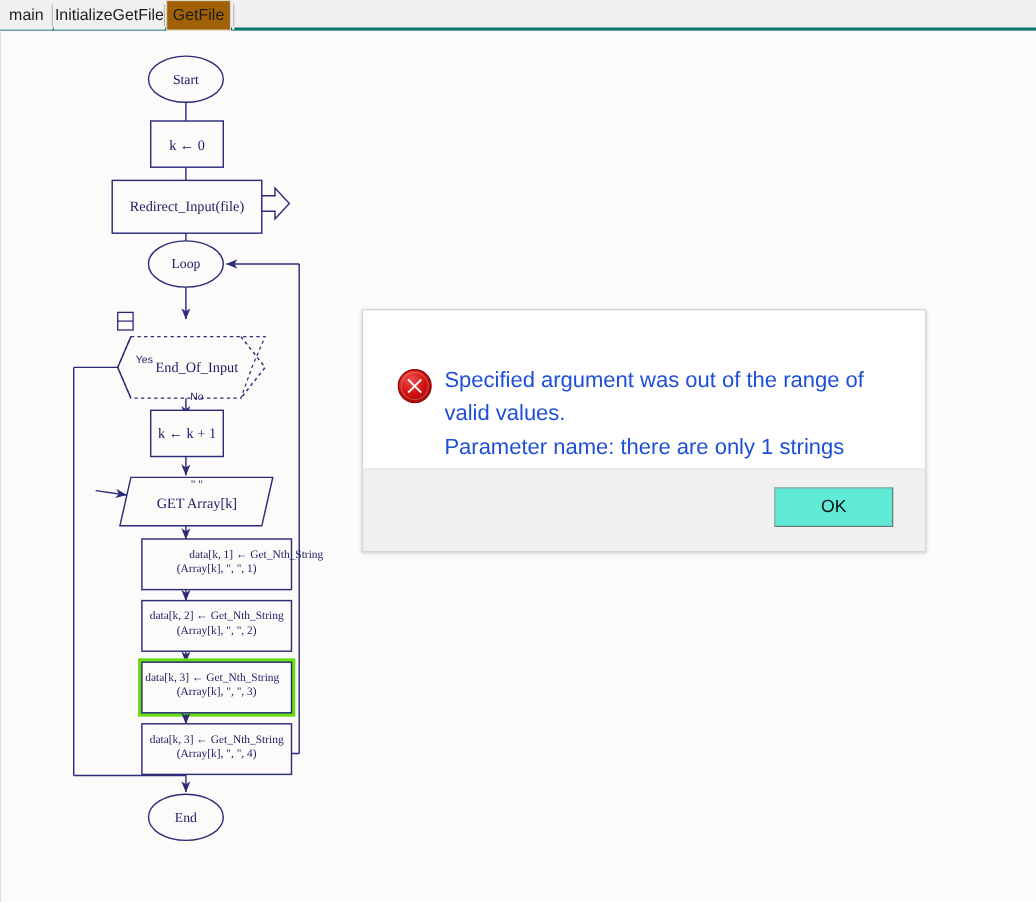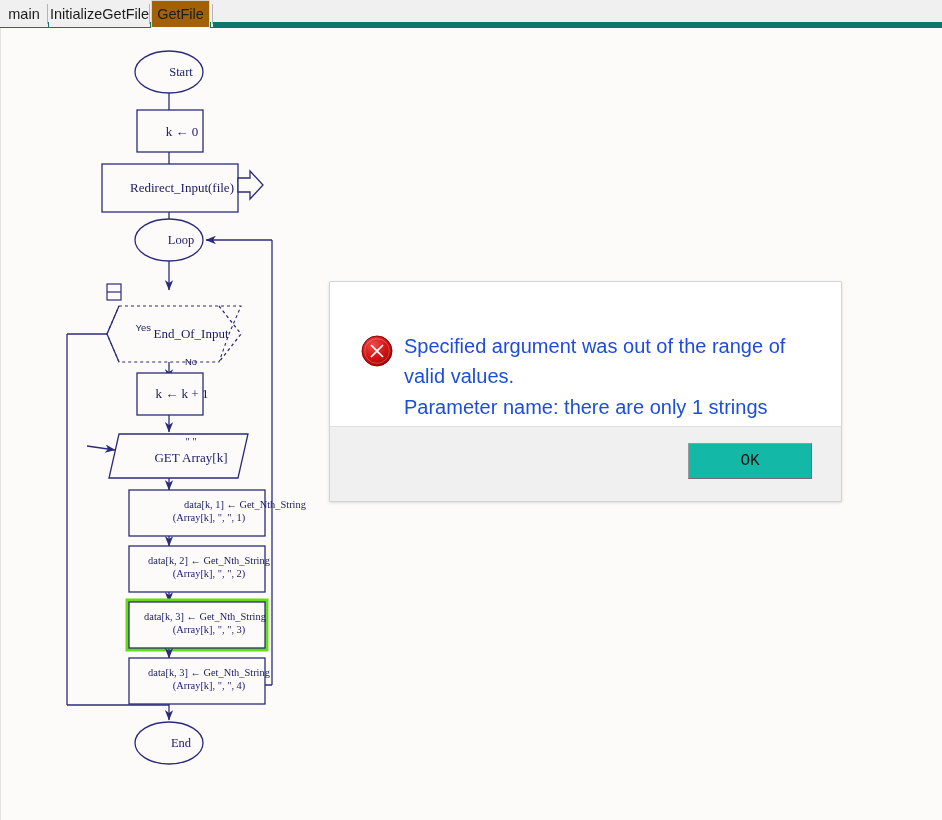--- a/index.html
+++ b/index.html
@@ -8,21 +8,21 @@
     background:#ffffff;
     font-family:"Liberation Sans", sans-serif;
     -webkit-font-smoothing:antialiased;
   }
   #app{position:relative;width:942px;height:820px;background:#ffffff;}
 
   
   .tabstrip{
     position:absolute;left:0;top:0;width:942px;height:28px;
     background:#f0f0f0;
-    border-bottom:6px solid #0f766e;
+    border-bottom:3px solid #0f766e;
     box-sizing:border-box;
   }
   .tab{
     position:absolute;top:0;height:27px;
     display:flex;align-items:center;justify-content:center;
     font-size:14.5px;color:#1c1c1c;
     background:#f0f0f0;
     box-sizing:border-box;
     padding:0 9px;
     white-space:nowrap;
@@ -53,21 +53,20 @@
   .fc-svg{position:absolute;left:0;top:0;width:941px;height:792px;}
 
   .node-label{
     position:absolute;
     font-family:"Liberation Serif", serif;
     color:#1a1a64;
     text-align:center;
     line-height:1.18;
     white-space:pre;
     pointer-events:none;
-    padding-left:12px;
   }
   .lbl-term{font-size:12.5px;}
   .lbl-proc{font-size:13px;}
   .lbl-small{font-size:10.5px;}
   .lbl-code{font-size:10.4px;line-height:1.28;}
   .lbl-yesno{font-size:9.5px;color:#23235f;font-family:"Liberation Sans",sans-serif;}
 
   
   .dialog{
     position:absolute;
@@ -103,27 +102,27 @@
   .dlg-text{
     position:absolute;left:74px;top:5px;right:20px;
     font-size:20px;color:#1d4ed8;line-height:1.52;
     font-family:"Liberation Sans",sans-serif;
   }
   .dlg-footer{
     position:absolute;left:0;right:0;bottom:0;height:74px;
     background:#f0f0f0;border-top:1px solid #dfdfdf;
   }
   .dlg-ok{
-    position:absolute;right:29px;top:16px;width:124px;height:36px;
-    background:#14b8a6;
+    position:absolute;right:29px;top:16px;width:108px;height:36px;
+    background:#5eead4;
     border:1px solid #9a9a9a;
     border-right-color:#707070;border-bottom-color:#707070;
     font-size:16px;color:#101010;
     display:flex;align-items:center;justify-content:center;
-    font-family:Liberation Mono, monospace;
+    font-family:Liberation Sans, sans-serif;
     box-sizing:border-box;cursor:default;
   }
 </style>
 </head>
 <body>
 
 <div id="app">
 
   <div class="tabstrip">
     <div class="tab" style="left:0px;width:48px;">

